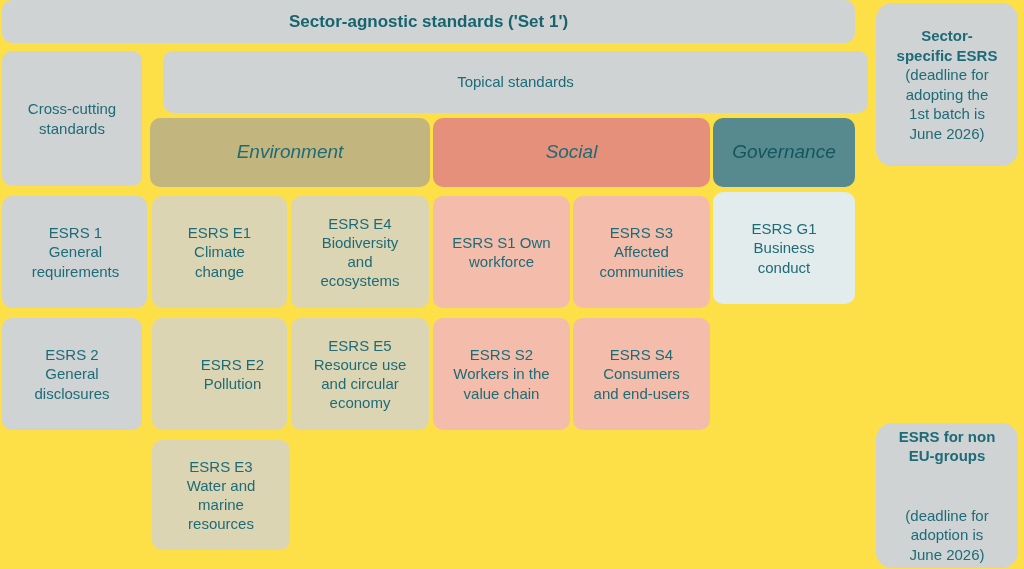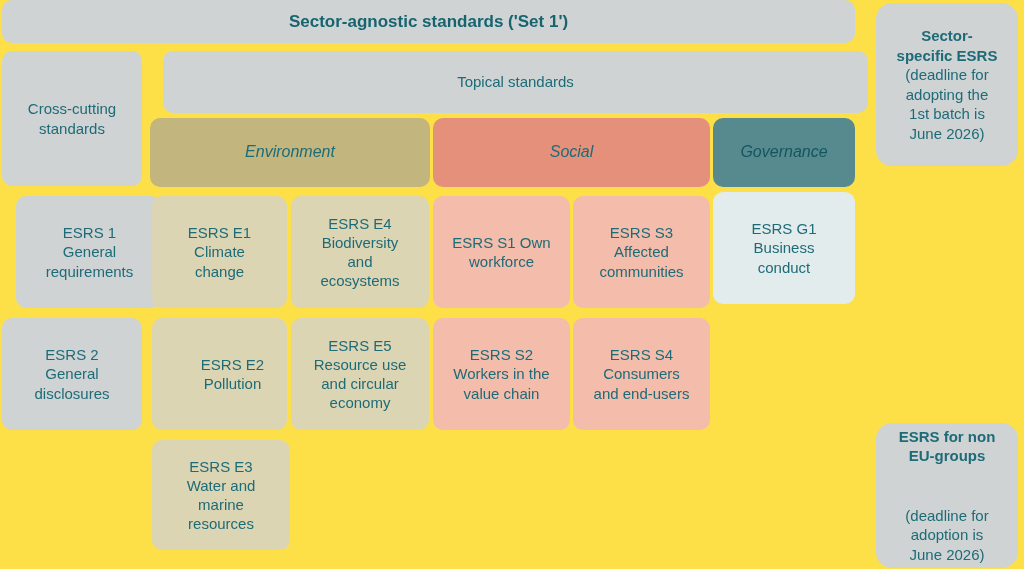--- a/index.html
+++ b/index.html
@@ -38,21 +38,21 @@
   .teal        { background: #578a8e; }
   .mint        { background: #e3ecec; }
 
   .title-bar {
     font-weight: bold;
     font-size: 17px;
     color: #17646f;
   }
   .group-header {
     font-style: italic;
-    font-size: 16px;
+    font-size: 19px;
   }
   .group-header.on-teal { color: #14565f; }
 
   .side {
     border-radius: 16px;
     font-size: 15px;
     line-height: 1.3;
     padding: 12px 6px;
   }
   .b { font-weight: bold; }
@@ -60,21 +60,21 @@
 </style>
 </head>
 <body>
 
 <div class="canvas">
 
   <div class="box gray title-bar" style="left:2px; top:0px; width:853px; height:43px;">Sector-agnostic standards ('Set 1')</div>
 
   <div class="box gray" style="left:2px; top:51px; width:140px; height:135px;">Cross-cutting
 standards</div>
-  <div class="box gray" style="left:16px; top:196px; width:145px; height:112px;padding-left:6px;">ESRS 1
+  <div class="box gray" style="left:2px; top:196px; width:145px; height:112px;padding-left:6px;">ESRS 1
 General
 requirements</div>
   <div class="box gray" style="left:2px; top:318px; width:140px; height:112px;">ESRS 2
 General
 disclosures</div>
 
   <div class="box gray" style="left:163px; top:51px; width:705px; height:62px;">Topical standards</div>
 
   <div class="box tan group-header" style="left:150px; top:118px; width:280px; height:69px;">Environment</div>
   <div class="box teal group-header on-teal" style="left:713px; top:118px; width:142px; height:69px;">Governance</div>

